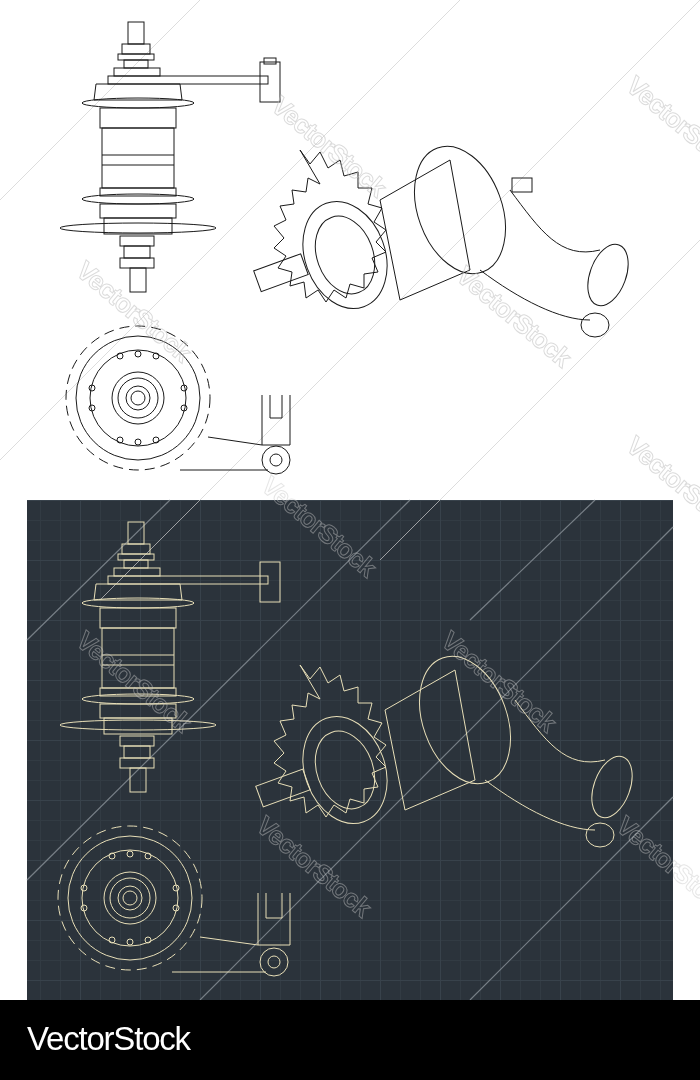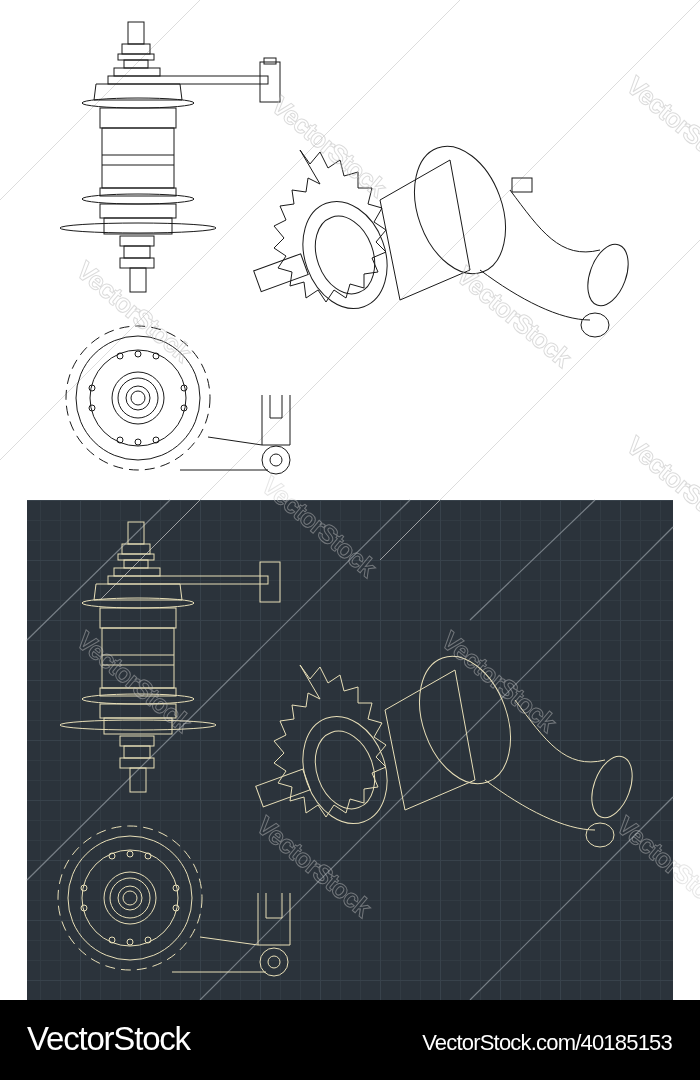--- a/index.html
+++ b/index.html
@@ -181,14 +181,13 @@
   <span class="wm" style="left:640px;top:430px;transform:rotate(40deg);">VectorStock</span>
   <span class="wm dark" style="left:275px;top:470px;transform:rotate(40deg);">VectorStock</span>
   <span class="wm dark" style="left:90px;top:625px;transform:rotate(40deg);">VectorStock</span>
   <span class="wm dark" style="left:455px;top:625px;transform:rotate(40deg);">VectorStock</span>
   <span class="wm dark" style="left:270px;top:810px;transform:rotate(40deg);">VectorStock</span>
   <span class="wm dark" style="left:630px;top:810px;transform:rotate(40deg);">VectorStock</span>
 </div>
 
 <div class="footer">
   <span class="brand">VectorStock</span>
-  <span class="url">VectorStock.com/40185153</span>
 </div>
 
 </body></html>

